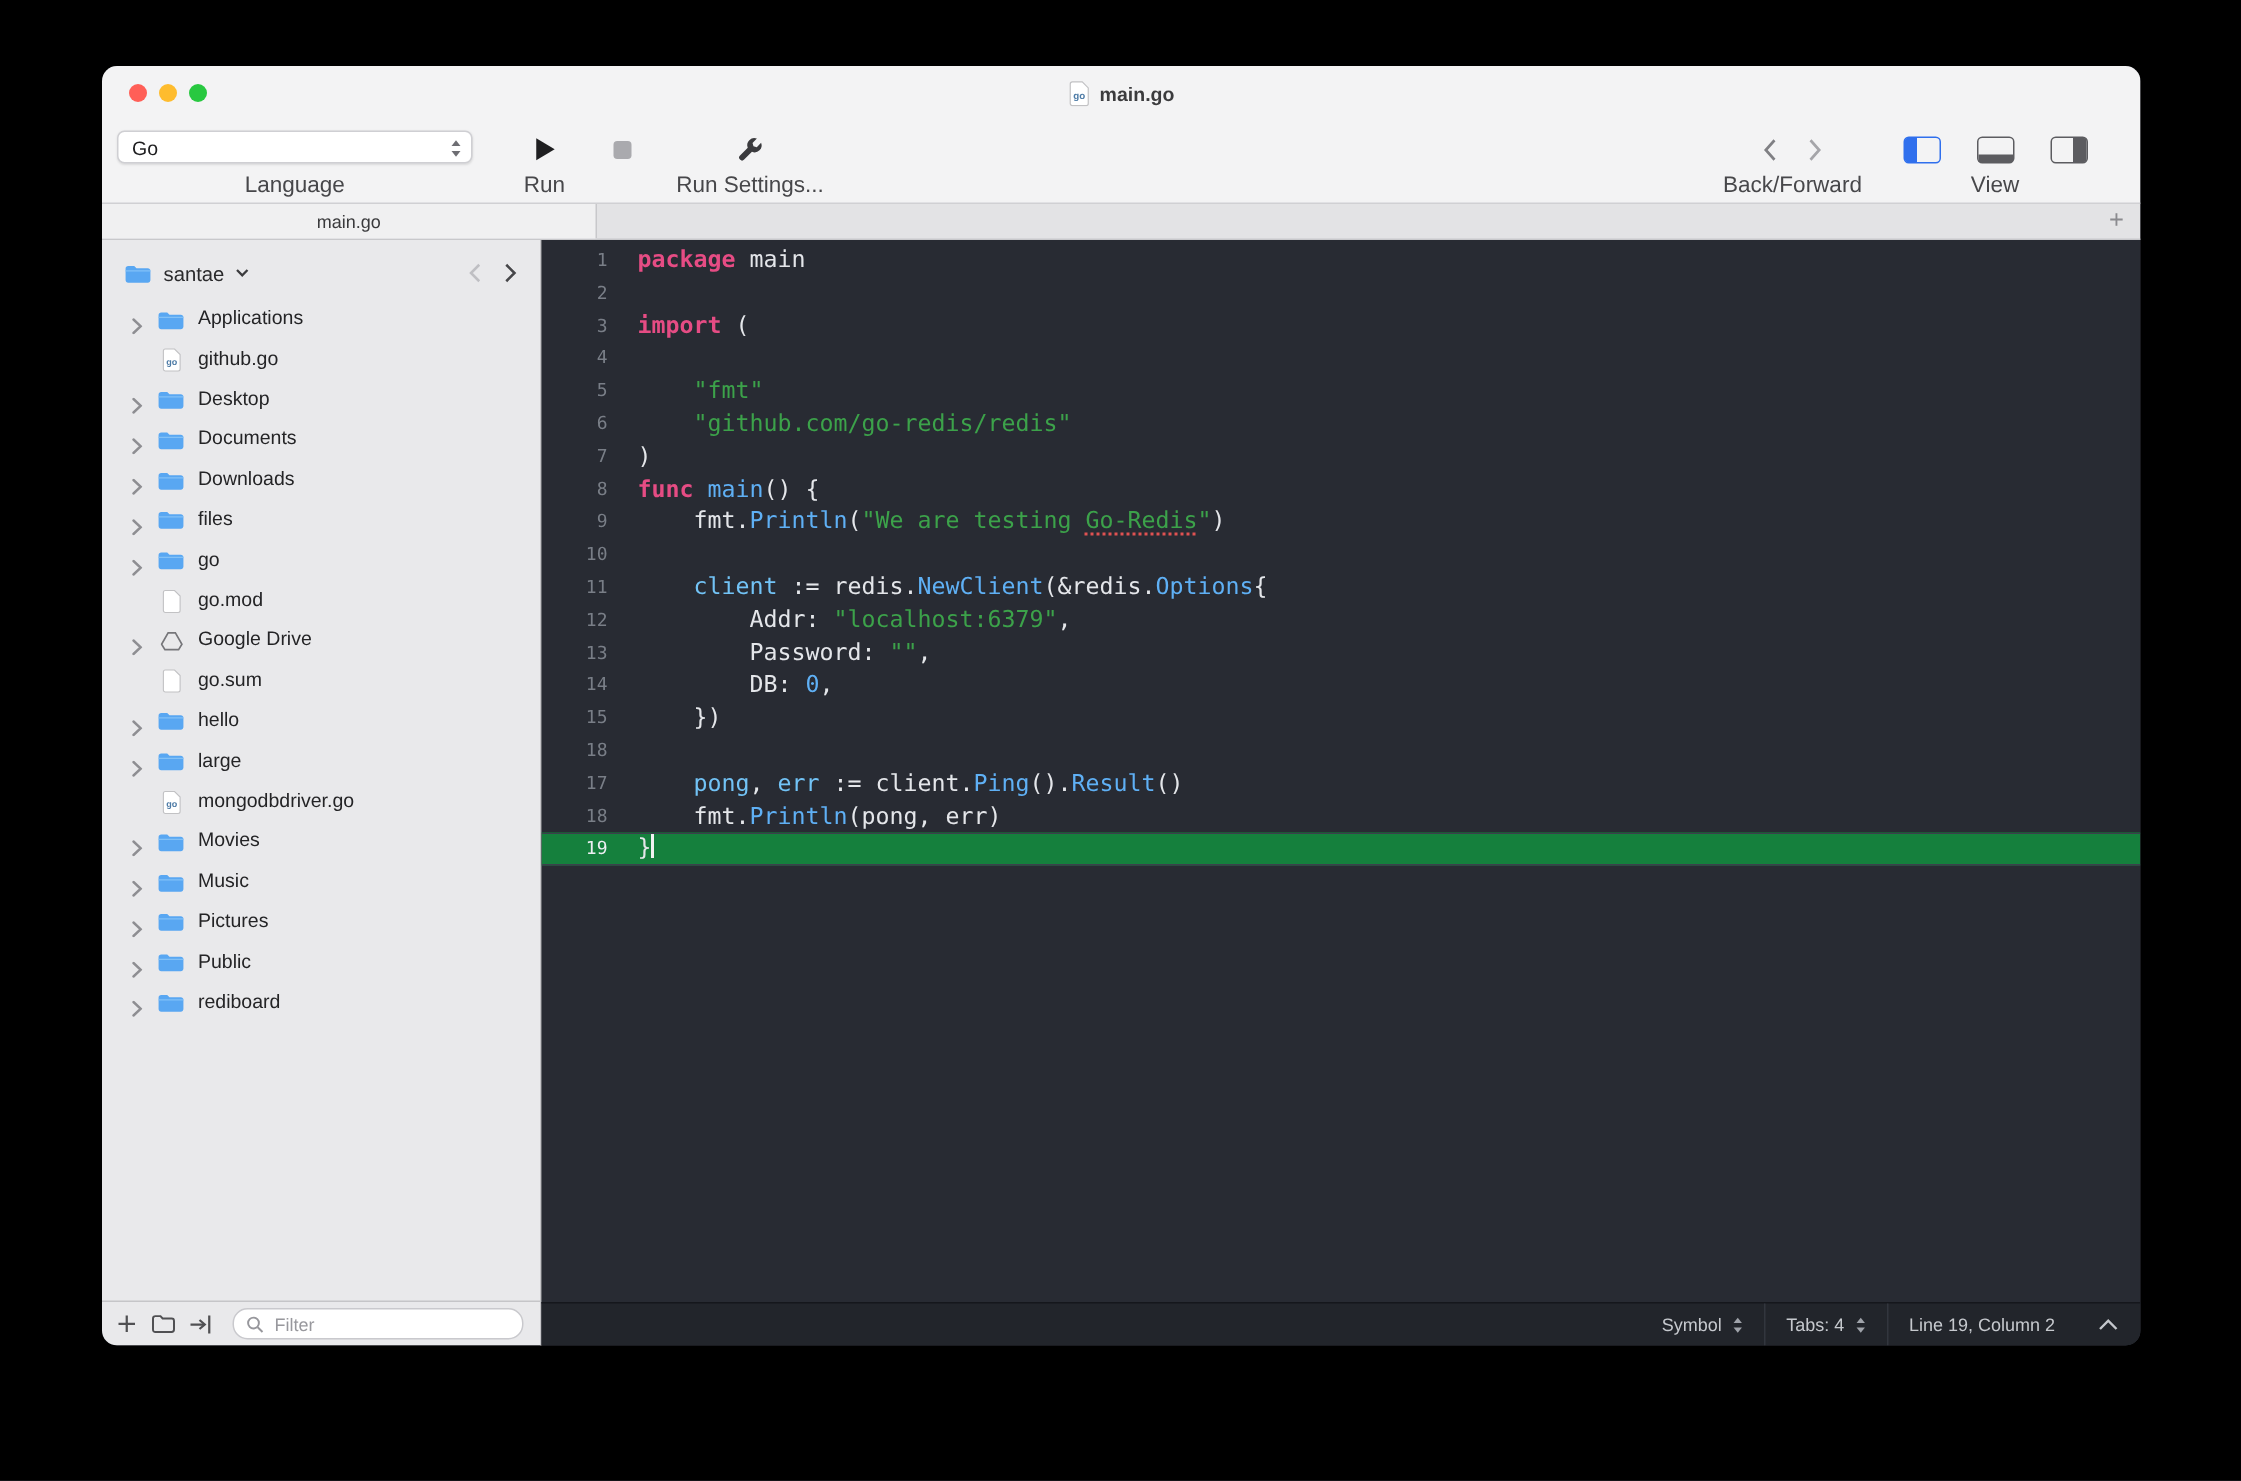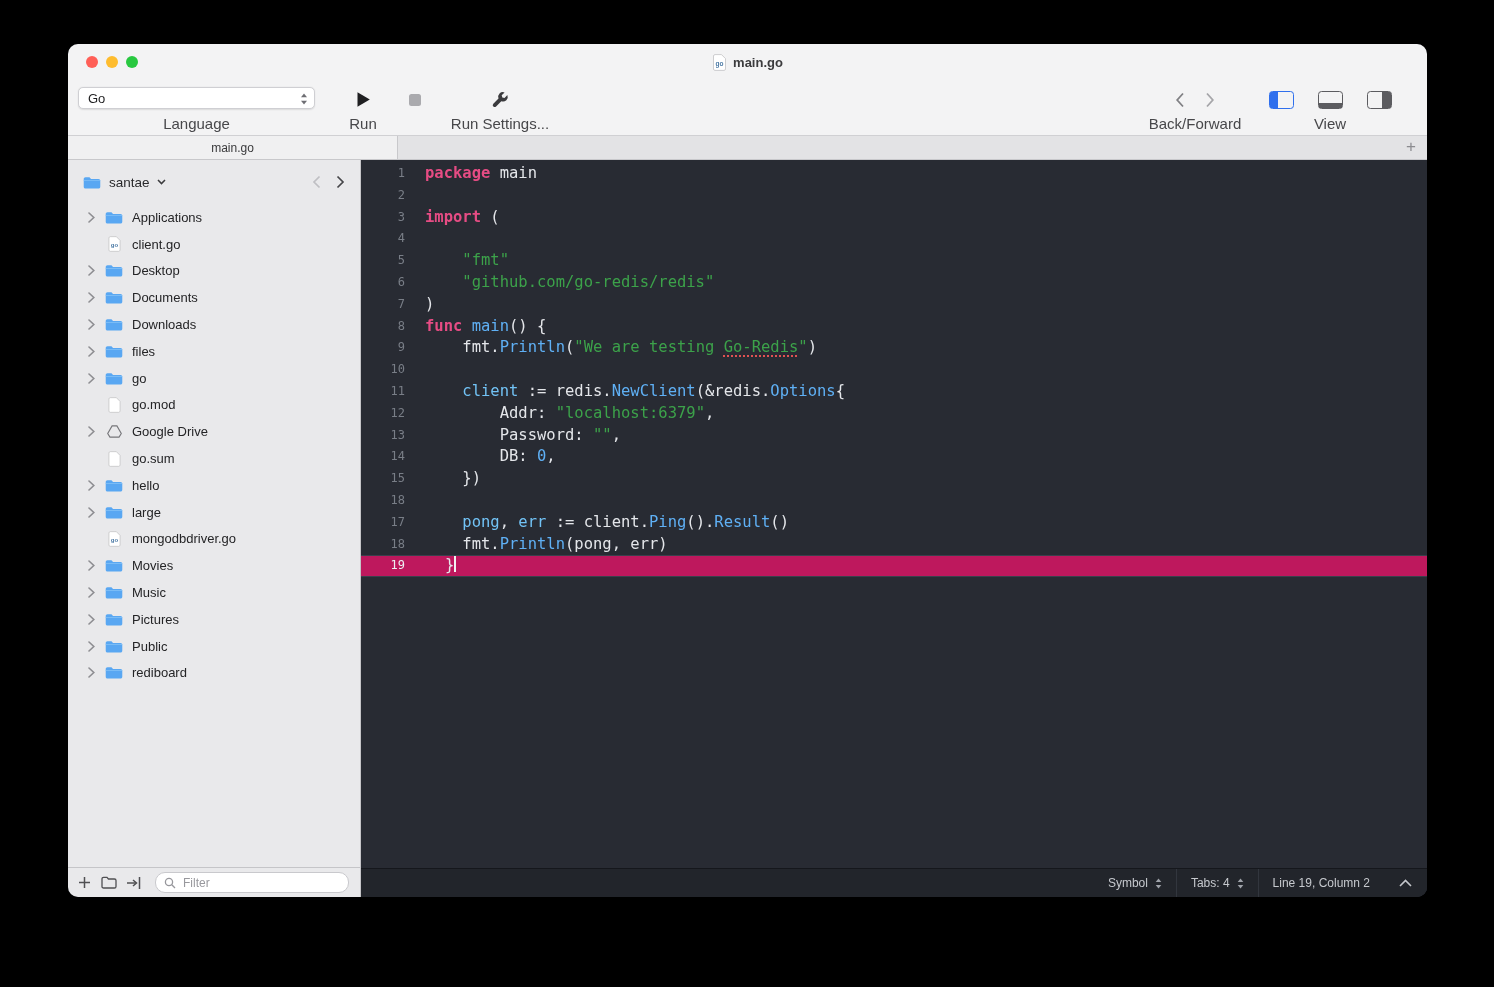--- a/index.html
+++ b/index.html
@@ -45,36 +45,36 @@
   .tabbar{height:23px;background:#e3e3e5;border-bottom:1px solid #c8c8cb;display:flex;position:relative;flex:0 0 auto;}
   .tab{width:330px;background:#f0f0f1;border-right:1px solid #c8c8cb;display:flex;align-items:center;justify-content:center;font-size:12px;color:#3a3a3c;box-sizing:border-box;}
   .tab-add{position:absolute;right:11px;top:0;bottom:1px;display:flex;align-items:center;font-size:17px;color:#8b8b8f;cursor:default;}
   
   .main{flex:1;display:flex;min-height:0;}
   .sidebar{width:293px;flex:0 0 293px;background:#e9e9eb;border-right:1px solid #c5c5c8;display:flex;flex-direction:column;box-sizing:border-box;}
   .sidebar-header{height:44px;display:flex;align-items:center;padding:0 15px;flex:0 0 auto;}
   .sb-root{display:flex;align-items:center;gap:8px;font-size:13.5px;color:#2a2a2c;font-weight:500;}
   .sb-nav{margin-left:auto;display:flex;gap:15px;align-items:center;}
   .tree{flex:1;overflow:hidden;}
-  .tree-row{height:26.8px;display:flex;align-items:center;padding-left:16px;}
+  .tree-row{height:26.8px;display:flex;padding-left:16px;}
   .tree-chevron{width:15px;display:flex;justify-content:center;align-items:center;}
   .tree-icon{width:20px;height:18px;display:flex;align-items:center;justify-content:center;margin:0 8px 0 5px;}
   .tree-label{font-size:13px;color:#242426;white-space:nowrap;}
   .sidebar-footer{height:30px;border-top:1px solid #c5c5c8;display:flex;align-items:center;padding:4px 9px;gap:9px;flex:0 0 auto;box-sizing:border-box;}
   .sf-btn{display:flex;align-items:center;justify-content:center;width:18px;height:18px;}
   .filter{flex:1;height:19px;background:#fff;border:1px solid #c9c9cd;border-radius:10px;display:flex;align-items:center;padding:0 8px;gap:5px;margin-left:5px;margin-right:2px;}
   .filter input{border:none;outline:none;flex:1;font-size:12px;color:#333;background:transparent;min-width:0;font-family:inherit;}
   .filter input::placeholder{color:#98989d;}
   
   .editor{flex:1;display:flex;flex-direction:column;min-width:0;background:var(--editor-bg,#282b33);}
   .code-area{flex:1;padding-top:3px;font-family:"DejaVu Sans Mono","Liberation Mono",monospace;font-size:15.5px;line-height:21.8px;overflow:hidden;}
   .code-line{display:flex;white-space:pre;height:21.8px;}
   .gutter-num{flex:0 0 44px;text-align:right;font-size:12px;color:#797e87;line-height:21.8px;}
   .line-text{padding-left:20px;color:#e4e6ea;}
-  .code-line.current{background:#be185d;box-shadow:inset 0 1px 0 #3b404c, inset 0 -1px 0 #3b404c;gap:20px;}
+  .code-line.current{background:#15803d;box-shadow:inset 0 1px 0 #3b404c, inset 0 -1px 0 #3b404c;}
   .code-line.current .gutter-num{color:#edeff3;}
   .tk-kw{color:var(--kw,#e64c84);font-weight:bold;}
   .tk-str{color:var(--str,#3ca24a);}
   .tk-strmis{color:var(--str,#3ca24a);text-decoration:underline dotted #e05252;text-decoration-thickness:2px;text-underline-offset:3px;}
   .tk-fn{color:var(--fn,#5fb0f5);}
   .tk-var{color:var(--vr,#72c3f6);}
   .tk-num{color:var(--fn,#5fb0f5);}
   .tk-def{color:#e4e6ea;}
   .caret{display:inline-block;width:2px;height:16px;background:#f2f2f2;vertical-align:-2px;}
   
@@ -237,21 +237,21 @@
             <span class="tree-label">Applications</span>
           </div>
           <div class="tree-row">
             <span class="tree-chevron"></span>
             <span class="tree-icon">
               <svg width="13" height="16" viewBox="0 0 14 17">
                 <path d="M1 2 C1 1.2 1.6 .6 2.4 .6 L9 .6 L13 4.6 L13 15 C13 15.8 12.4 16.4 11.6 16.4 L2.4 16.4 C1.6 16.4 1 15.8 1 15 Z" fill="#fff" stroke="#c2c2c4" stroke-width="0.8"></path>
                 <text x="7" y="12" font-size="6.5" text-anchor="middle" fill="#4d7ba6" font-weight="bold">go</text>
               </svg>
             </span>
-            <span class="tree-label">client.go</span>
+            <span class="tree-label">github.go</span>
           </div>
           <div class="tree-row">
             <span class="tree-chevron">
               <svg width="7" height="11" viewBox="0 0 7 11">
                 <path d="M1 1 L5.8 5.5 L1 10" fill="none" stroke="#8e8e92" stroke-width="1.6" stroke-linecap="round"></path>
               </svg>
             </span>
             <span class="tree-icon">
               <svg width="18" height="15" viewBox="0 0 20 16">
                 <path d="M.8 4.2 C.8 3 1.6 2.2 2.8 2.2 L7.2 2.2 L8.9 4 L17.2 4 C18.4 4 19.2 4.8 19.2 6 L19.2 12.6 C19.2 13.8 18.4 14.6 17.2 14.6 L2.8 14.6 C1.6 14.6 .8 13.8 .8 12.6 Z" fill="#59a7f2"></path>

